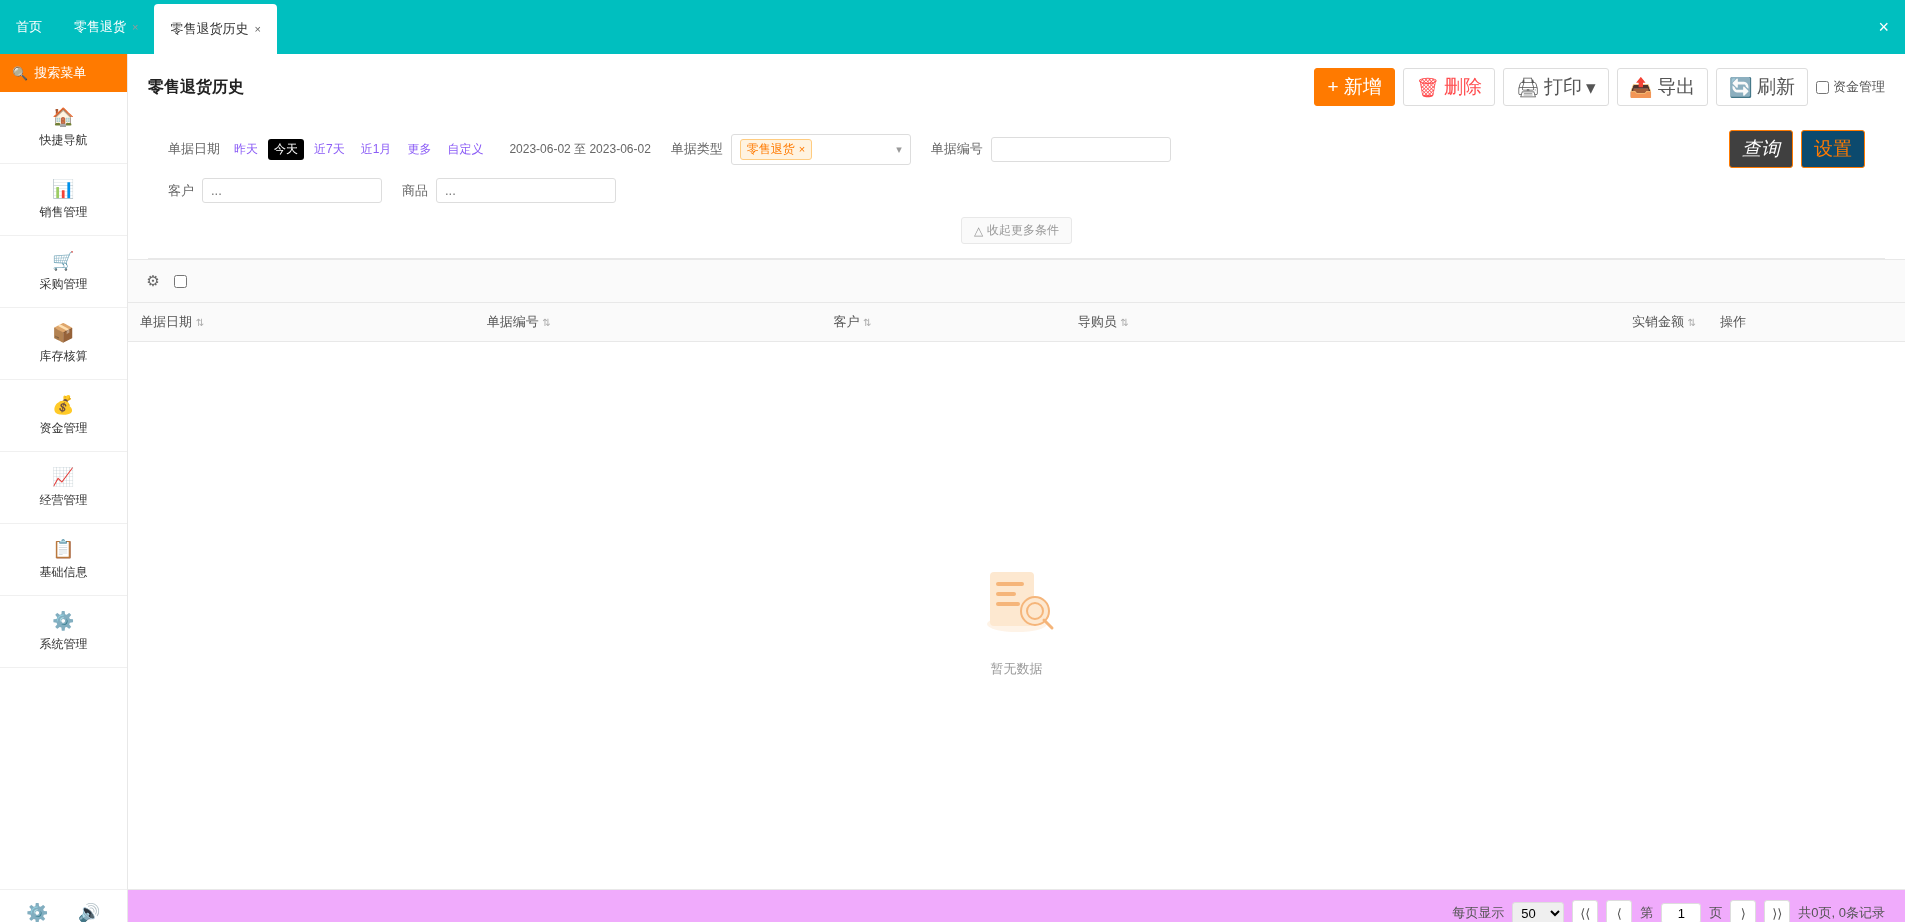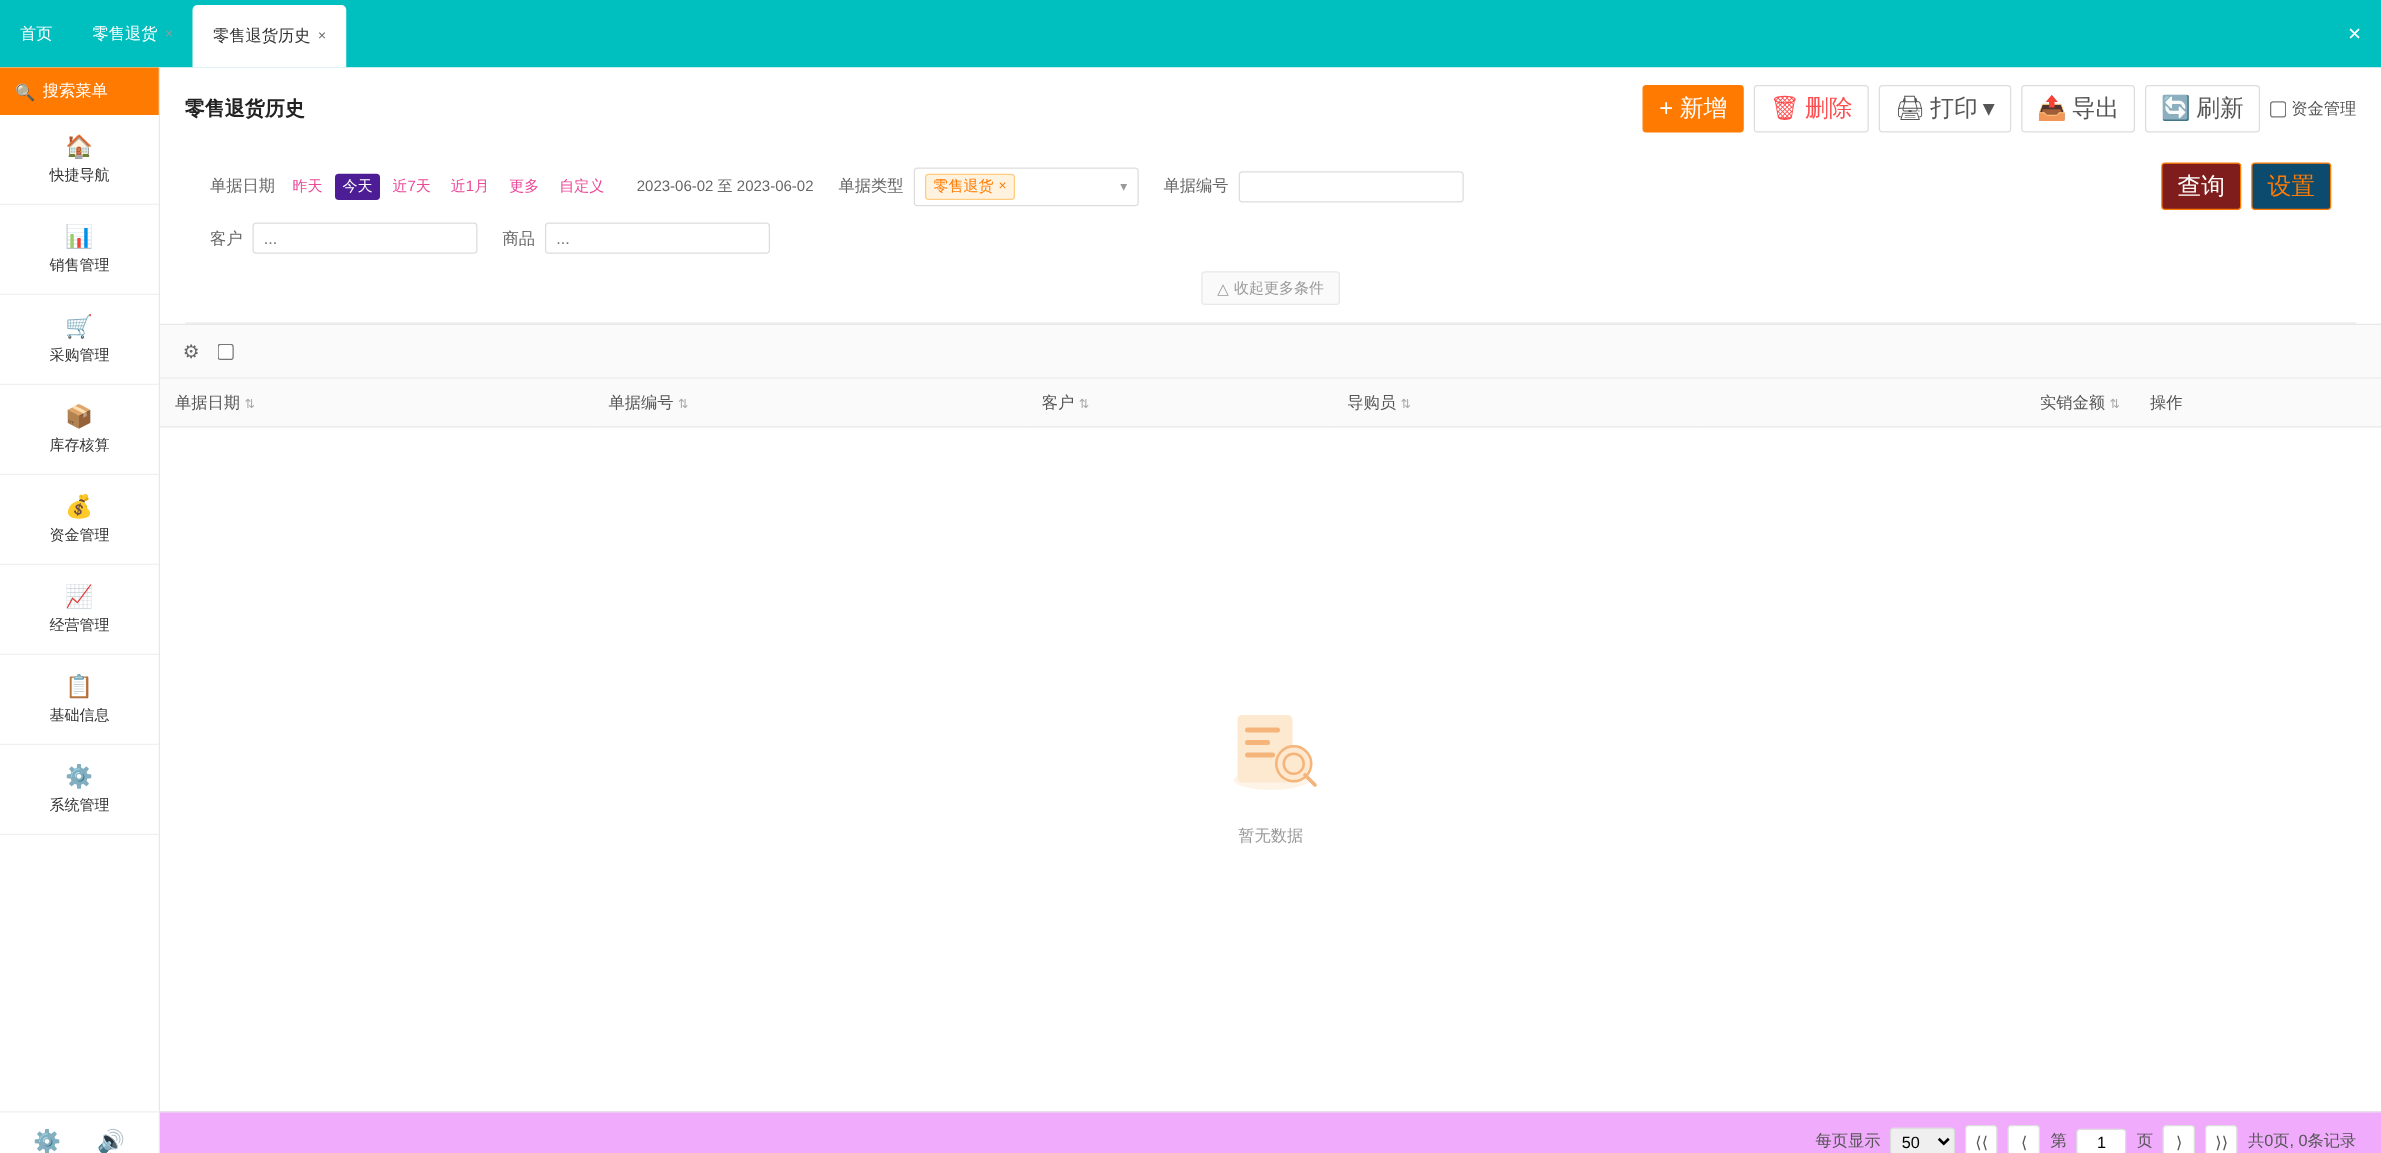--- a/index.html
+++ b/index.html
@@ -191,26 +191,26 @@
       white-space: nowrap;
     }
     .date-shortcuts {
       display: flex;
       align-items: center;
       gap: 4px;
     }
     .date-btn {
       padding: 2px 6px;
       font-size: 12px;
-      color: #ec4899;
+      color: #8b5cf6;
       cursor: pointer;
       border-radius: 3px;
     }
     .date-btn.active {
-      background: #4c1d95;
+      background: #000000;
       color: #fff;
       border-radius: 3px;
     }
     .date-range {
       font-size: 12px;
       color: #666;
     }
     .filter-input {
       border: 1px solid #ddd;
       border-radius: 3px;
@@ -491,21 +491,21 @@
               <span class="filter-select-arrow">▾</span>
             </div>
           </div>
 
           <div class="filter-group">
             <span class="filter-label">单据编号</span>
             <input class="filter-input" type="text" style="">
           </div>
 
           <div style="margin-left:auto;display:flex;gap:8px;align-items:center;">
-            <button class="btn btn-primary" style="background:#7f1d1d;border-color:#ff7a00;">查询</button>
+            <button class="btn btn-primary" style="background:#404040;border-color:#ff7a00;font-style:italic;">查询</button>
             <button class="btn btn-orange-outline">设置</button>
           </div>
         </div>
 
         <div class="filter-row">
 
           <div class="filter-group">
             <span class="filter-label">客户</span>
             <input class="filter-input" type="text" placeholder="..." style="">
           </div>

